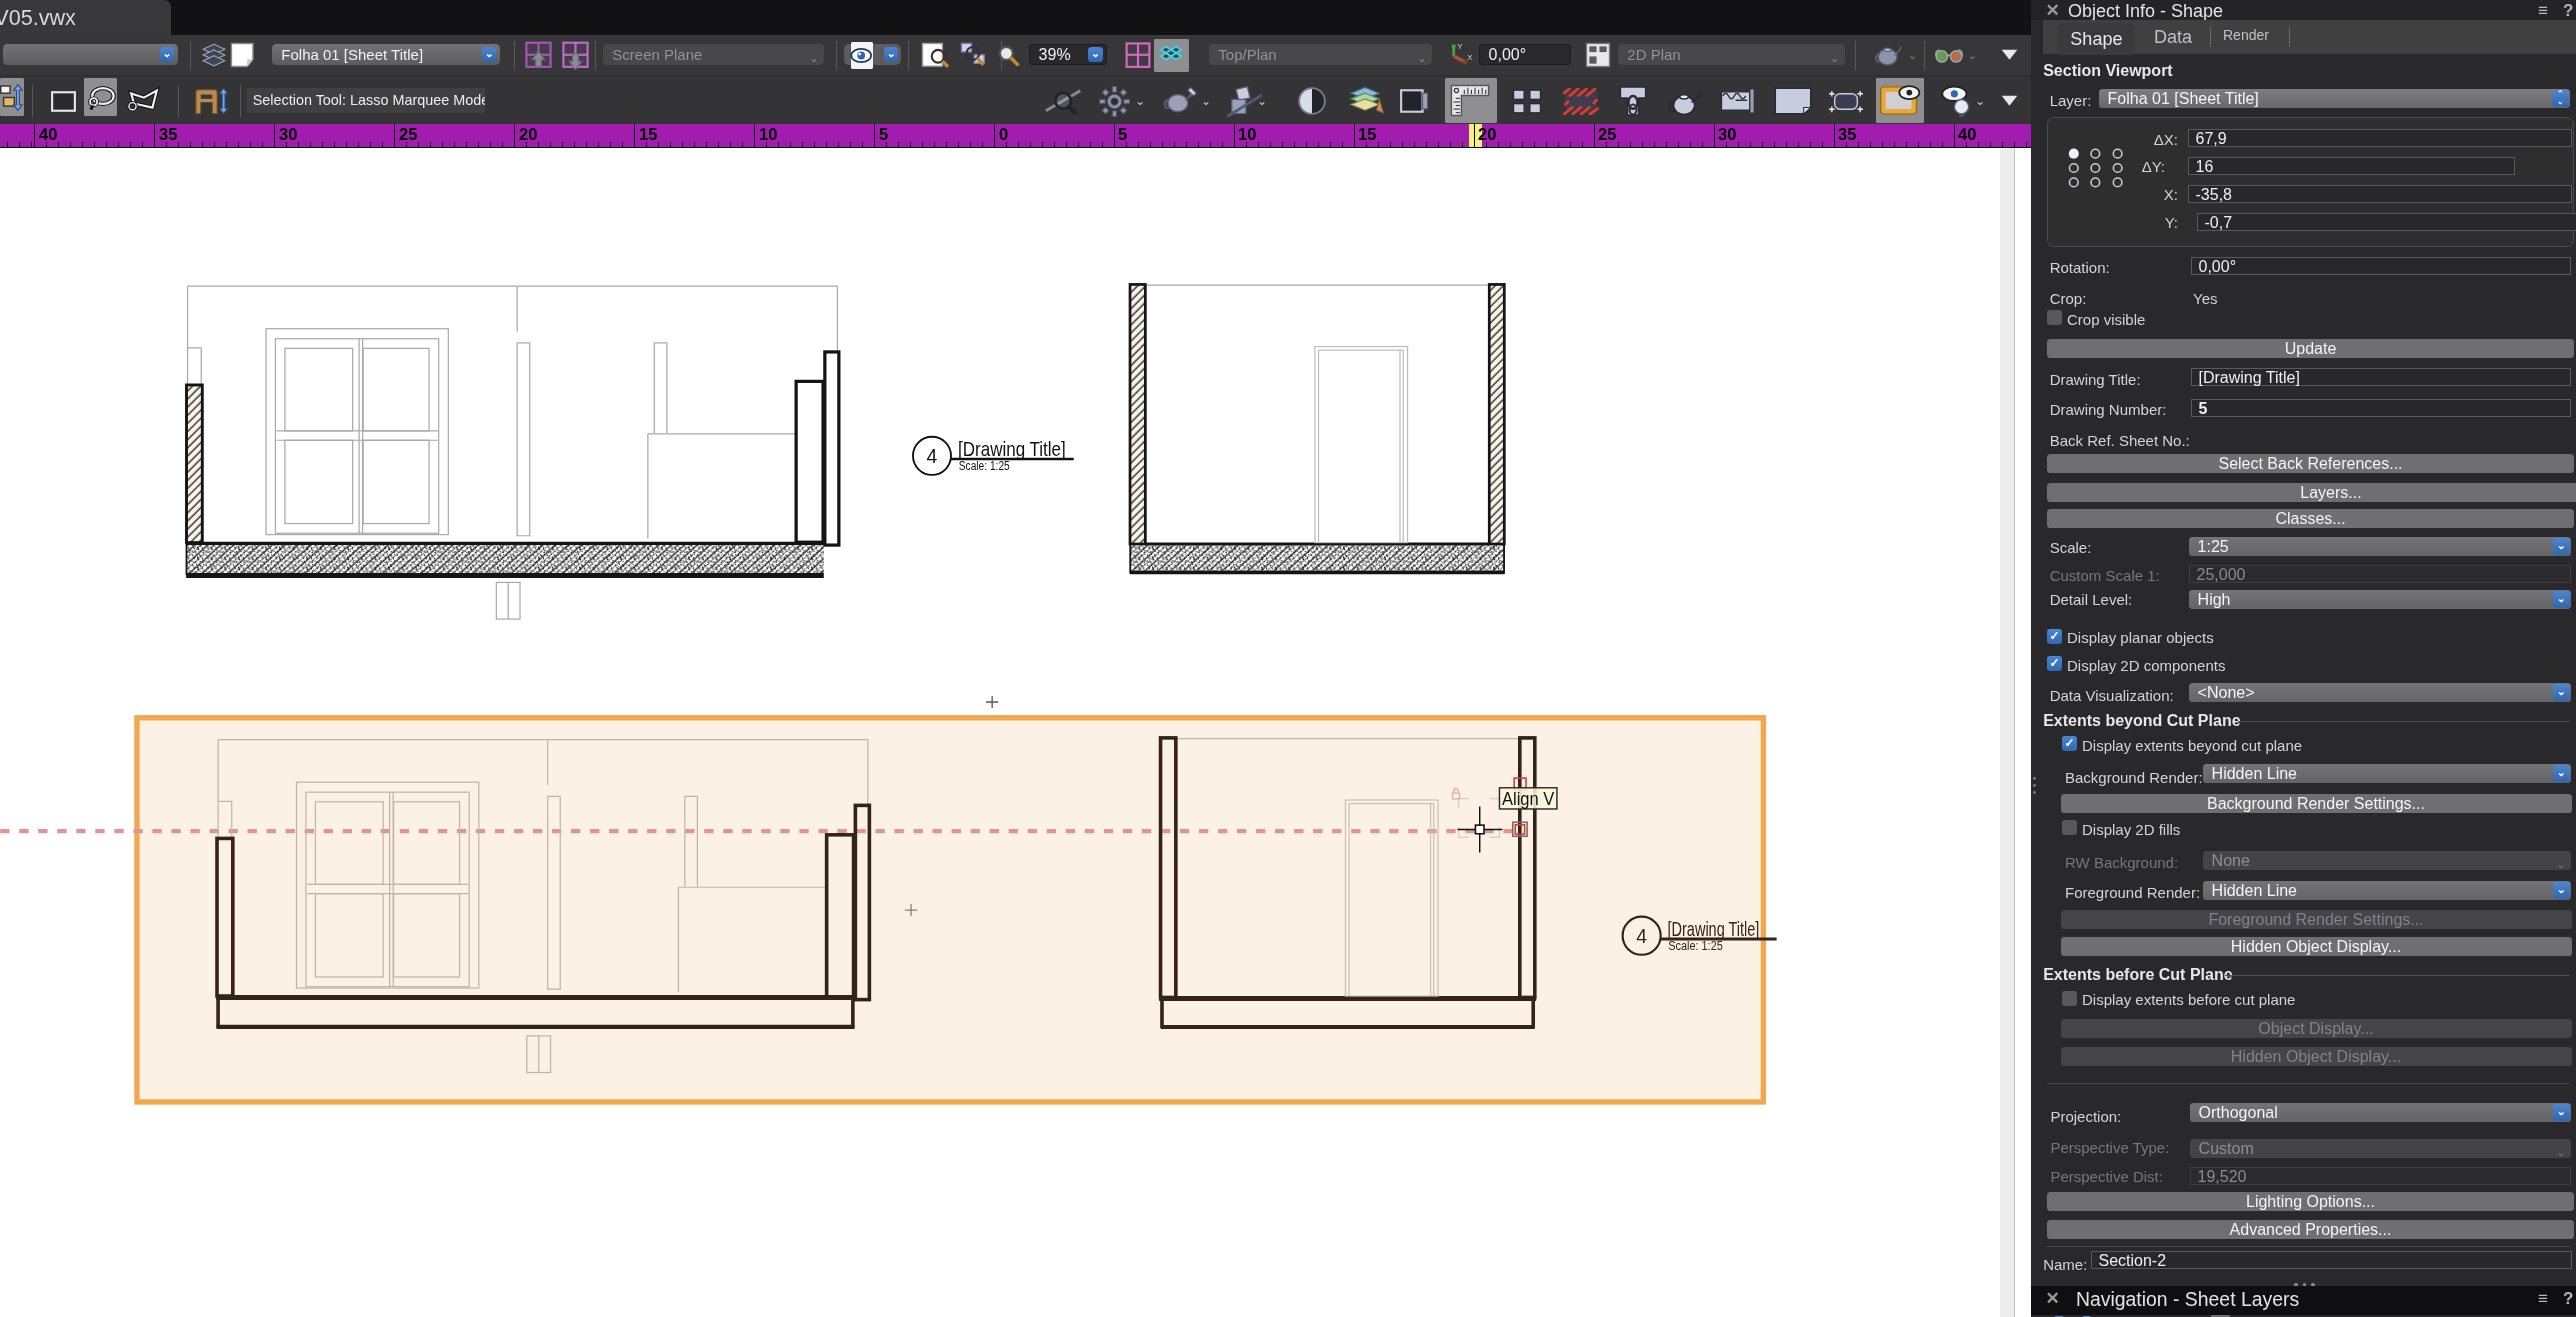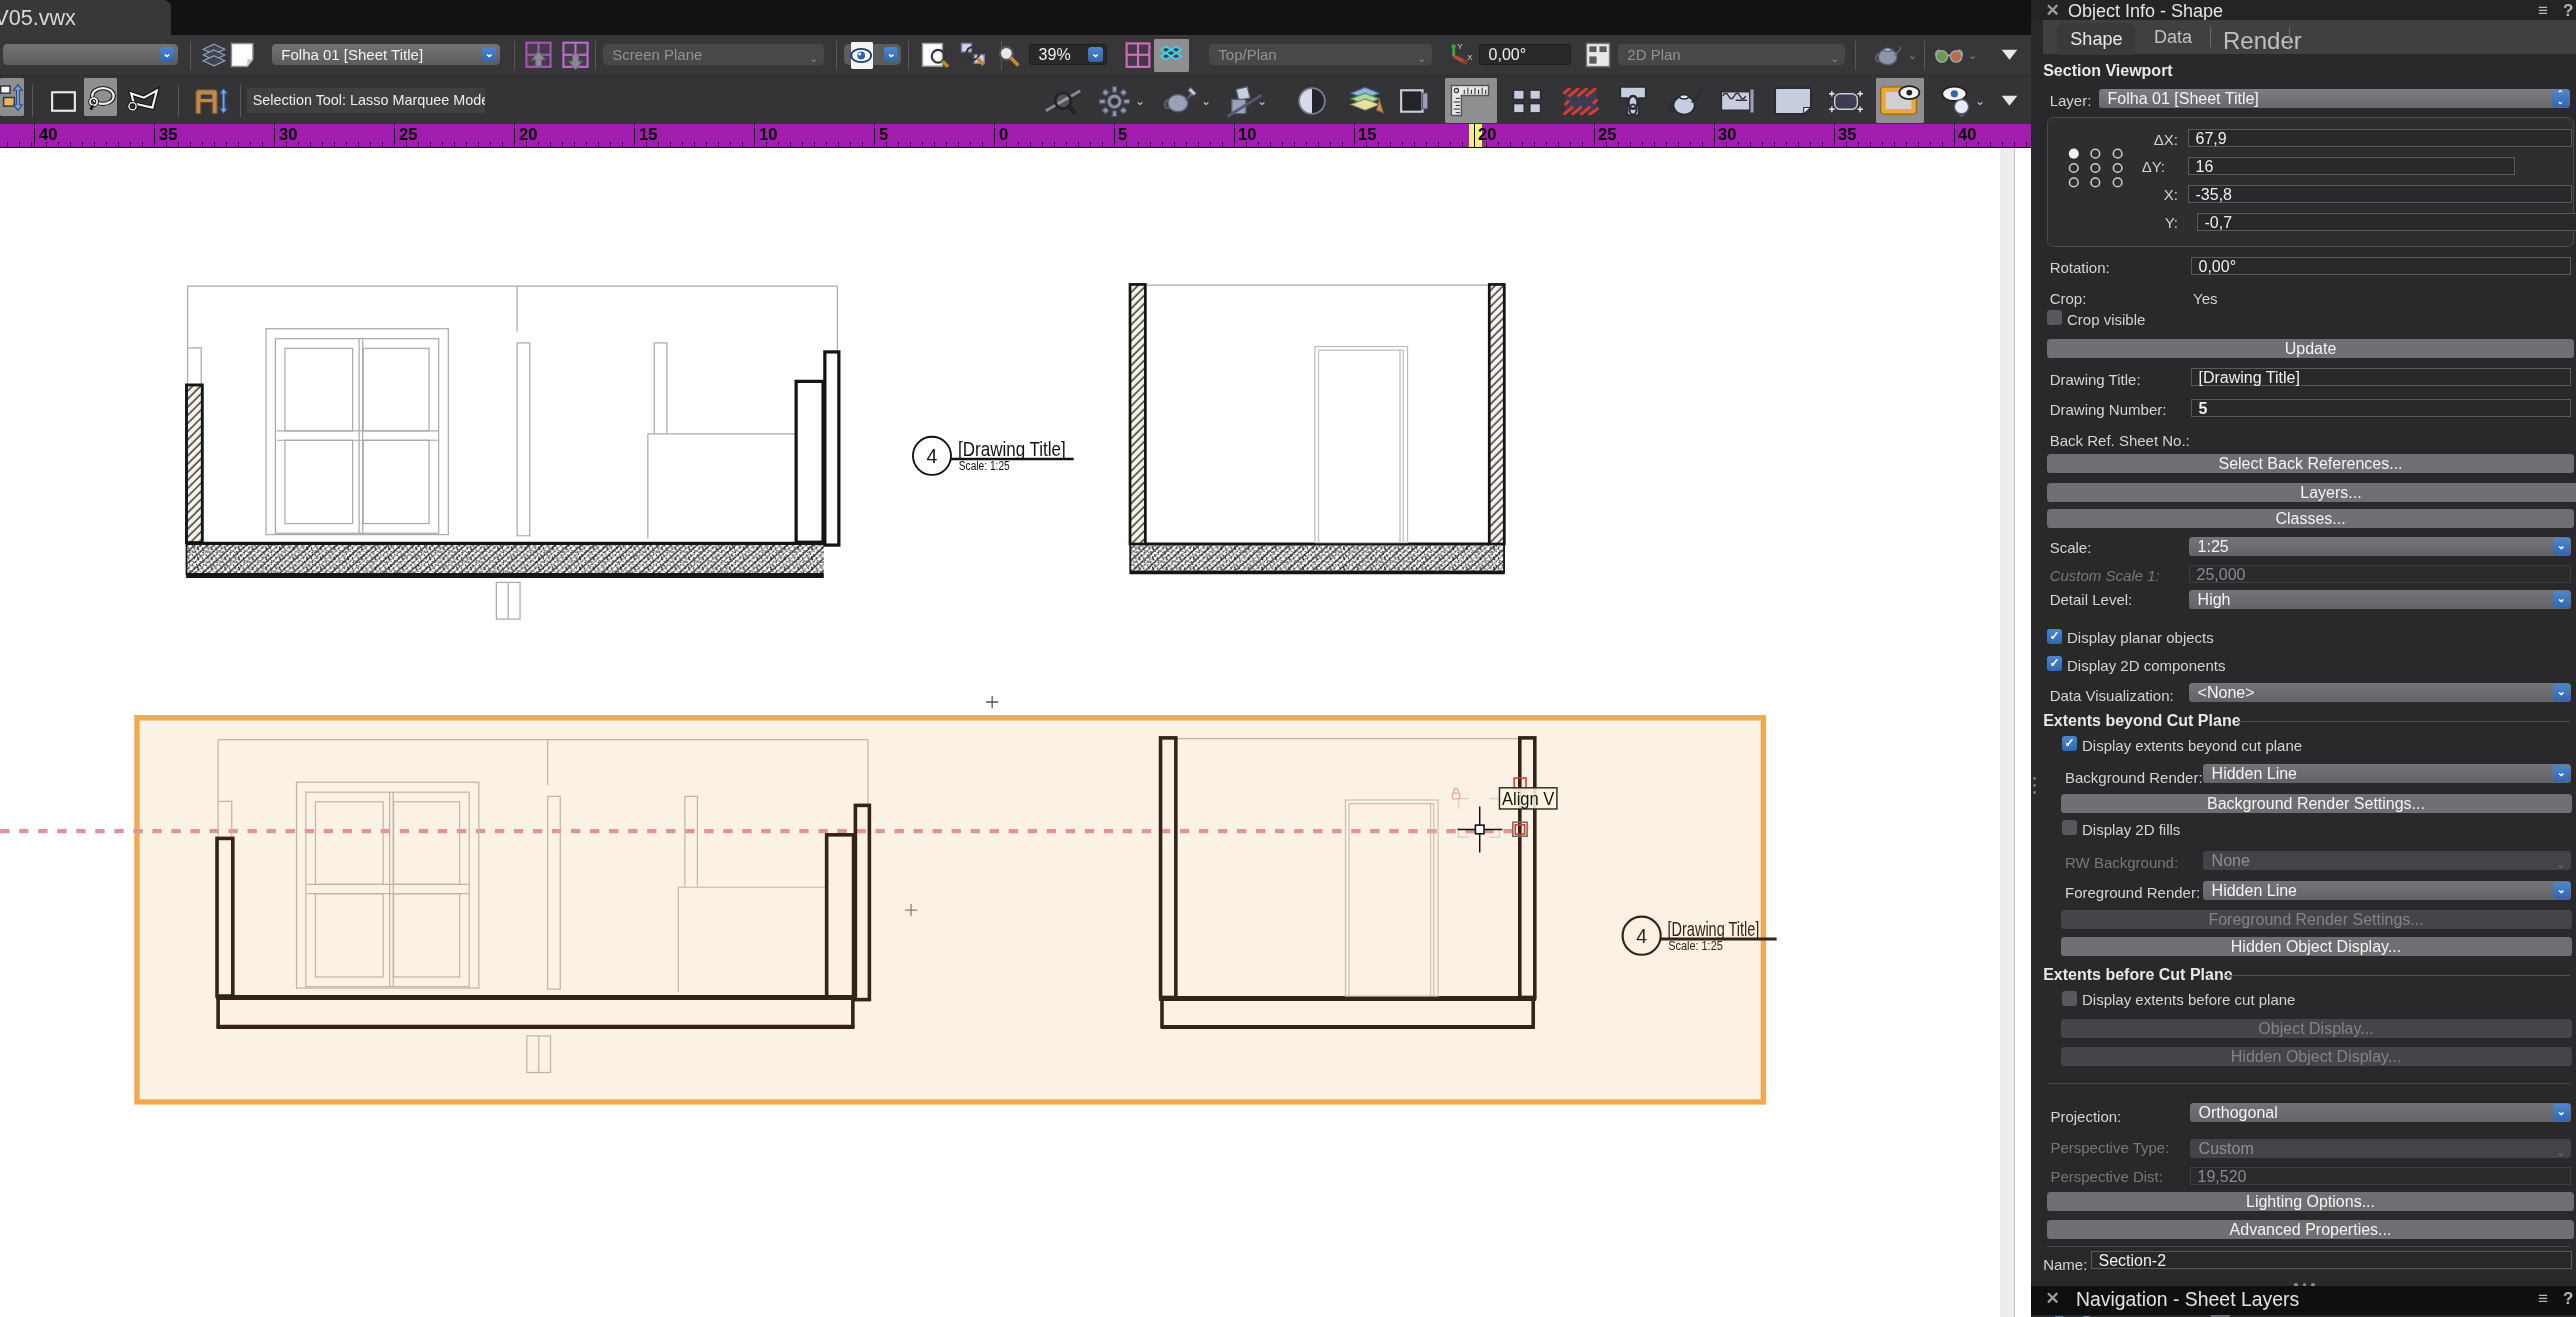--- a/index.html
+++ b/index.html
@@ -575,21 +575,21 @@
 <div id="ptitle">
   <span class="abs" style="left:14.4px;top:0px;color:#9a9a9e;font-size:17px;font-weight:bold;">✕</span>
   <span class="abs" style="left:37px;top:0.7px;color:#e4e4e6;font-size:18px;">Object Info - Shape</span>
   <span class="abs" style="left:507px;top:0.7px;color:#b8b8bc;font-size:17px;">≡</span>
   <span class="abs" style="left:532px;top:0.7px;color:#b8b8bc;font-size:17px;font-weight:bold;">?</span>
 </div>
 <div id="ptabs">
   <div class="abs" style="left:14.4px;top:2.9px;width:78px;height:32px;background:#3a3a3c;border-radius:5.7px 5.7px 0 0;color:#e8e8ea;font-size:18px;text-align:center;line-height:32px;">Shape</div>
   <span class="abs" style="left:111px;top:7.2px;color:#c0c0c4;font-size:18px;">Data</span>
   <div class="abs" style="left:167px;top:7.2px;width:1.4px;height:20px;background:#6a6a6e;"></div>
-  <span class="abs" style="left:180px;top:7.2px;color:#c0c0c4;font-size:24px;">Render</span>
+  <span class="abs" style="left:180px;top:7.2px;color:#c0c0c4;font-size:14px;">Render</span>
   <div class="abs" style="left:246px;top:7.2px;width:1.4px;height:20px;background:#6a6a6e;"></div>
 </div>
 <div class="lblb" style="left:12.2px;top:62px;">Section Viewport</div>
 <div class="lbl" style="left:18.7px;top:92px;">Layer:</div>
 <div class="pdd" style="left:68px;top:89px;width:471px;background:linear-gradient(#7d7d81,#68686c);">Folha 01 [Sheet Title]
   <span class="sq" style="font-size:8px;line-height:7.2px;">⌃<br>⌄</span></div>
 <div class="abs" style="left:16px;top:117px;width:527px;height:130px;border:1.4px solid #4c4c50;border-radius:6.5px;background:rgba(255,255,255,0.025);"></div>
 <svg class="abs" style="left:34px;top:145px;" width="65" height="46" viewBox="0 0 90 64">
   <circle cx="12" cy="12" r="7" fill="#f2f2f4"></circle>
   <g fill="none" stroke="#cacace" stroke-width="2.2">
@@ -621,21 +621,21 @@
 <div class="lbl" style="left:18.7px;top:371px;">Drawing Title:</div>
 <div class="pfield" style="left:160px;top:368px;width:380px;">[Drawing Title]</div>
 <div class="lbl" style="left:18.7px;top:401px;">Drawing Number:</div>
 <div class="pfield" style="left:160px;top:399px;width:380px;font-weight:bold;">5</div>
 <div class="lbl" style="left:18.7px;top:432px;">Back Ref. Sheet No.:</div>
 <div class="pbtn" style="left:16px;top:454px;width:527px;">Select Back References...</div>
 <div class="pbtn" style="left:16px;top:483px;width:568px;text-align:center;">Layers...</div>
 <div class="pbtn" style="left:16px;top:509px;width:527px;">Classes...</div>
 <div class="lbl" style="left:18.7px;top:539px;">Scale:</div>
 <div class="pdd" style="left:158px;top:537px;width:382px;">1:25<span class="sq">⌄</span></div>
-<div class="lbld" style="left:18.7px;top:567px;font-style:italic;">Custom Scale 1:</div>
+<div class="lbld" style="left:18.7px;top:567px;">Custom Scale 1:</div>
 <div class="pfieldd" style="left:158px;top:565px;width:382px;">25,000</div>
 <div class="lbl" style="left:18.7px;top:591px;">Detail Level:</div>
 <div class="pdd" style="left:158px;top:590px;width:382px;">High<span class="sq">⌄</span></div>
 <div class="chk" style="left:16px;top:629px;">✓</div>
 <div class="lbl" style="left:36px;top:629px;">Display planar objects</div>
 <div class="chk" style="left:16px;top:656px;">✓</div>
 <div class="lbl" style="left:36px;top:657px;">Display 2D components</div>
 <div class="lbl" style="left:18.7px;top:687px;">Data Visualization:</div>
 <div class="pdd" style="left:158px;top:683px;width:382px;">&lt;None&gt;<span class="sq">⌄</span></div>
 <div class="lblb" style="left:12.2px;top:712px;">Extents beyond Cut Plane</div>

